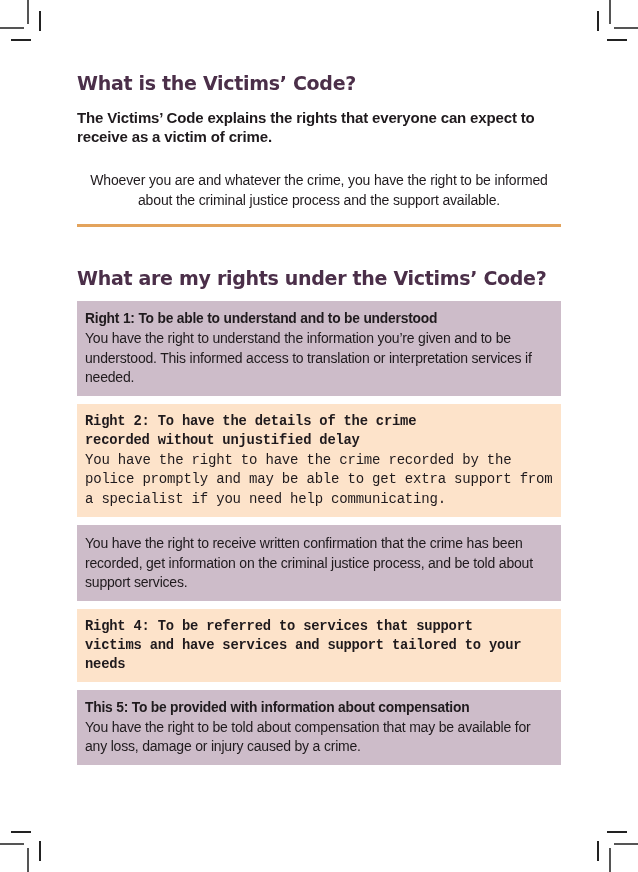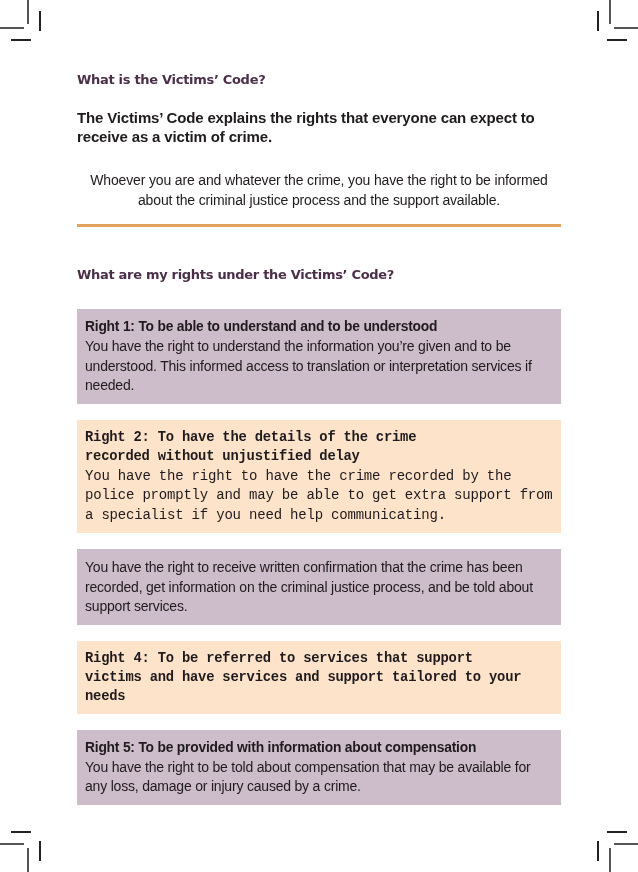--- a/index.html
+++ b/index.html
@@ -1,26 +1,26 @@
 <!DOCTYPE html>
 <html><head>
 <meta charset="utf-8">
 <style>
   html, body { margin:0; padding:0; background:#ffffff; }
   body { width:638px; height:872px; position:relative; overflow:hidden; font-family:"Liberation Sans", sans-serif; color:#1f1a1d; }
   .crop { position:absolute; background:#555; }
   .crop.dark { background:#222; }
   .content { position:absolute; left:77px; top:72px; width:484px; }
-  h1, h2 { margin:0; font-family:"DejaVu Sans", sans-serif; color:#4b2f49; font-weight:bold; font-size:13px; letter-spacing:-0.3px; }
+  h1, h2 { margin:0; font-family:"DejaVu Sans", sans-serif; color:#4b2f49; font-weight:bold; font-size:19px; letter-spacing:-0.3px; }
   h1 { margin-top:0; height:26px; }
   .lead { margin-top:10px; font-weight:bold; font-size:15px; line-height:19px; letter-spacing:-0.15px; }
   .para { margin-top:24px; font-size:14px; line-height:20px; letter-spacing:-0.15px;text-align:center; }
   .rule { margin-top:14px; height:3px; background:#e3a35c; }
   h2 { margin-top:40px; height:26px; }
-  .box { margin-top:16px; padding:8px 8px 8px 8px; font-size:14px; line-height:19.5px; letter-spacing:-0.2px; }
+  .box { margin-top:8px; padding:8px 8px 8px 8px; font-size:14px; line-height:19.5px; letter-spacing:-0.2px; }
   .box.purple { background:#cdbcc9; }
   .box.peach { background:#fde3ca;font-family:Liberation Mono, monospace; }
   .box .title { font-weight:bold; font-size:13.8px; line-height:19px; }
   .box .body { margin-top:1px; }
 </style>
 </head>
 <body>
 
 <div class="crop" style="left:27px;top:0;width:2px;height:24px;"></div>
 <div class="crop" style="left:0;top:27px;width:24px;height:2px;"></div>
@@ -58,16 +58,16 @@
     <div class="title" style="padding-right:80px;">Right 2: To have the details of the crime recorded without unjustified delay</div>
     <div class="body">You have the right to have the crime recorded by the police promptly and may be able to get extra support from a specialist if you need help communicating.</div>
   </div>
   <div class="box purple">
     <div class="body">You have the right to receive written confirmation that the crime has been recorded, get information on the criminal justice process, and be told about support services.</div>
   </div>
   <div class="box peach">
     <div class="title" style="padding-right:30px;">Right 4: To be referred to services that support victims and have services and support tailored to your needs</div>
   </div>
   <div class="box purple">
-    <div class="title">Right 5: To be provided with information about compensation</div>
+    <div class="title">This 5: To be provided with information about compensation</div>
     <div class="body">You have the right to be told about compensation that may be available for any loss, damage or injury caused by a crime.</div>
   </div>
 </div>
 
 </body></html>

